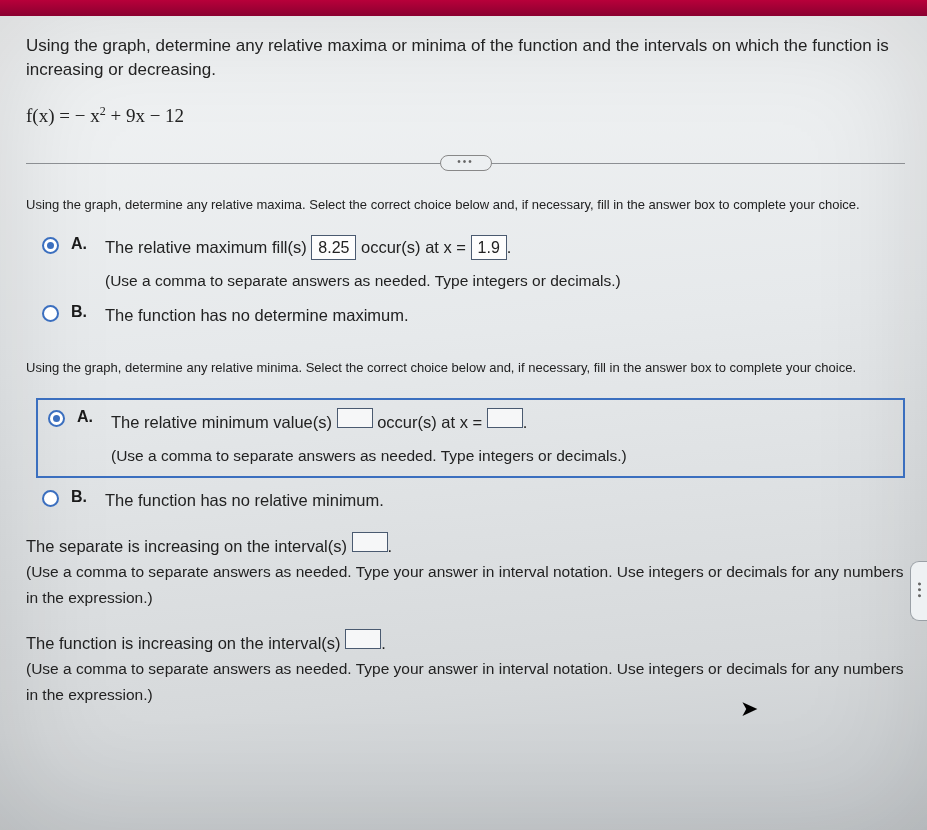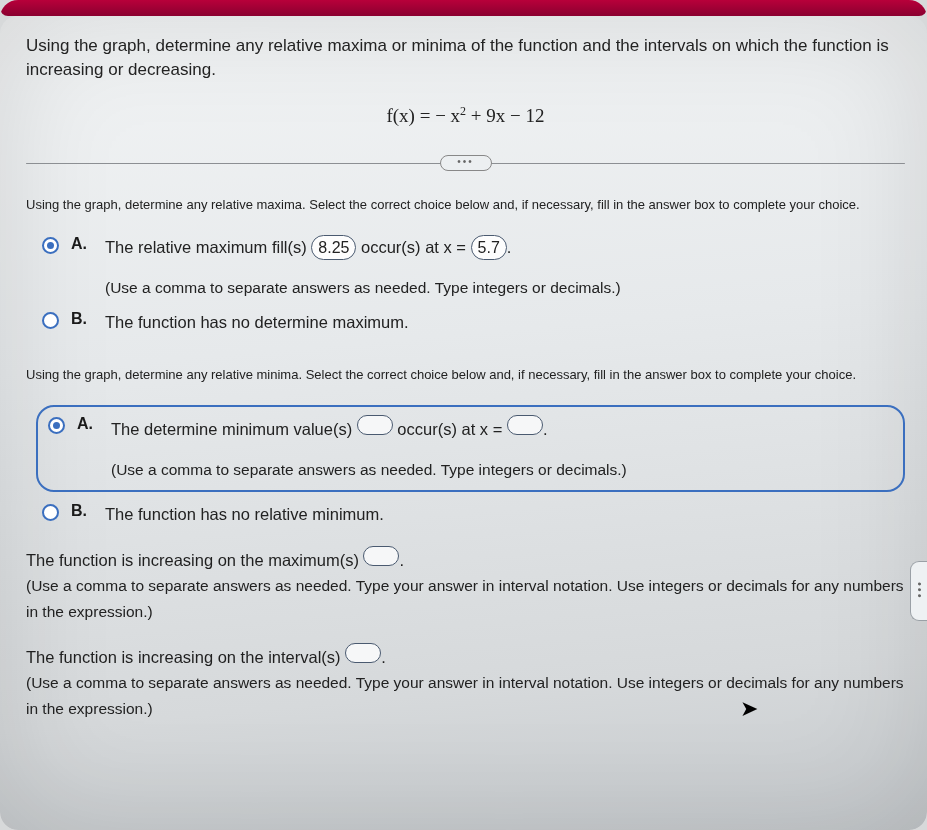--- a/index.html
+++ b/index.html
@@ -1,34 +1,34 @@
 <!DOCTYPE html>
 <html><head>
 <meta charset="utf-8">
 <style>
-  * { box-sizing: border-box; margin: 0; padding: 0; border-radius: 18px; }
+  * { box-sizing: border-box; margin: 0; padding: 0; }
   html, body { width: 927px; height: 830px; overflow: hidden; }
   body {
     font-family: Arial, Helvetica, sans-serif;
     background: #d7d9da;
     color: #1a1a1a;
   }
   .topbar {
     height: 16px;
     background: linear-gradient(#b8003a, #8a0030);
   }
   .page {
     background: linear-gradient(175deg, #f2f4f5 0%, #e6e9eb 40%, #d6d9db 80%, #c6cacd 100%);
     padding: 18px 22px 30px 26px;
     position: relative;
     min-height: 814px;
     box-shadow: inset 0 0 120px rgba(0,0,0,.12);
   }
   .intro { font-size: 17px; line-height: 1.4; color: #232323; }
-  .formula { font-size: 19px; margin-top: 22px; color: #222; font-family: 'Times New Roman', serif; text-align: center; }
+  .formula { font-size: 19px; margin-top: 22px; color: #222; font-family: 'Times New Roman', serif; }
   .formula sup { font-size: 12px; vertical-align: super; }
   .divider {
     margin: 36px 0 32px;
     height: 1px;
     background: #8c8f93;
     position: relative;
   }
   .divider .pill {
     position: absolute;
     left: 50%; top: 50%;
@@ -48,21 +48,21 @@
   .radio {
     width: 17px; height: 17px; border: 2px solid #3b6fbf; border-radius: 50%;
     flex-shrink: 0; margin-top: 2px; margin-right: 12px; position: relative; background: #fff;
   }
   .radio.selected::after {
     content: ""; position: absolute; left: 3px; top: 3px; width: 7px; height: 7px;
     border-radius: 50%; background: #3b6fbf;
   }
   .choice-label { font-weight: bold; font-size: 16px; margin-right: 12px; min-width: 22px; }
   .choice-body { font-size: 16.5px; line-height: 1.55; flex: 1; color: #222; }
-  .hint { font-size: 15.5px; color: #222; margin-top: 16px; }
+  .hint { font-size: 15.5px; color: #222; margin-top: 9px; }
   .answer-box {
     display: inline-block;
     min-width: 36px;
     padding: 2px 6px;
     border: 1px solid #4a5a70;
     background: #fdfdfd;
     font-size: 16px;
     vertical-align: baseline;
     line-height: 1.2;
   }
@@ -111,52 +111,52 @@
   <div class="divider">
     <div class="pill">•••</div>
   </div>
 
   <p class="section-text">Using the graph, determine any relative maxima. Select the correct choice below and, if necessary, fill in the answer box to complete your choice.</p>
 
   <div class="choice-row">
     <span class="radio selected"></span>
     <span class="choice-label">A.</span>
     <div class="choice-body">
-      <span>The relative maximum fill(s) </span><span class="answer-box">8.25</span><span> occur(s) at x = </span><span class="answer-box">5.7</span><span>.</span>
+      <span>The relative maximum fill(s) </span><span class="answer-box">8.25</span><span> occur(s) at x = </span><span class="answer-box">1.9</span><span>.</span>
       <div class="hint">(Use a comma to separate answers as needed. Type integers or decimals.)</div>
     </div>
   </div>
 
   <div class="choice-row">
     <span class="radio"></span>
     <span class="choice-label">B.</span>
     <div class="choice-body">The function has no determine maximum.</div>
   </div>
 
   <p class="section-text" style="margin-top:30px;">Using the graph, determine any relative minima. Select the correct choice below and, if necessary, fill in the answer box to complete your choice.</p>
 
   <div class="selected-frame">
     <div class="choice-row" style="margin:0;">
       <span class="radio selected"></span>
       <span class="choice-label">A.</span>
       <div class="choice-body">
-        <span>The determine minimum value(s) </span><span class="answer-box empty"></span><span> occur(s) at x = </span><span class="answer-box empty"></span><span>.</span>
+        <span>The relative minimum value(s) </span><span class="answer-box empty"></span><span> occur(s) at x = </span><span class="answer-box empty"></span><span>.</span>
         <div class="hint">(Use a comma to separate answers as needed. Type integers or decimals.)</div>
       </div>
     </div>
   </div>
 
   <div class="choice-row">
     <span class="radio"></span>
     <span class="choice-label">B.</span>
     <div class="choice-body">The function has no relative minimum.</div>
   </div>
 
   <p class="para">
-    <span>The function is increasing on the maximum(s) </span><span class="answer-box empty"></span><span>.</span><br>
+    <span>The separate is increasing on the interval(s) </span><span class="answer-box empty"></span><span>.</span><br>
     <span class="hint">(Use a comma to separate answers as needed. Type your answer in interval notation. Use integers or decimals for any numbers in the expression.)</span>
   </p>
 
   <p class="para">
     <span>The function is increasing on the interval(s) </span><span class="answer-box empty"></span><span>.</span><br>
     <span class="hint">(Use a comma to separate answers as needed. Type your answer in interval notation. Use integers or decimals for any numbers in the expression.)</span>
   </p>
 
   <span class="cursor" style="left:740px; top:680px;">➤</span>
 

